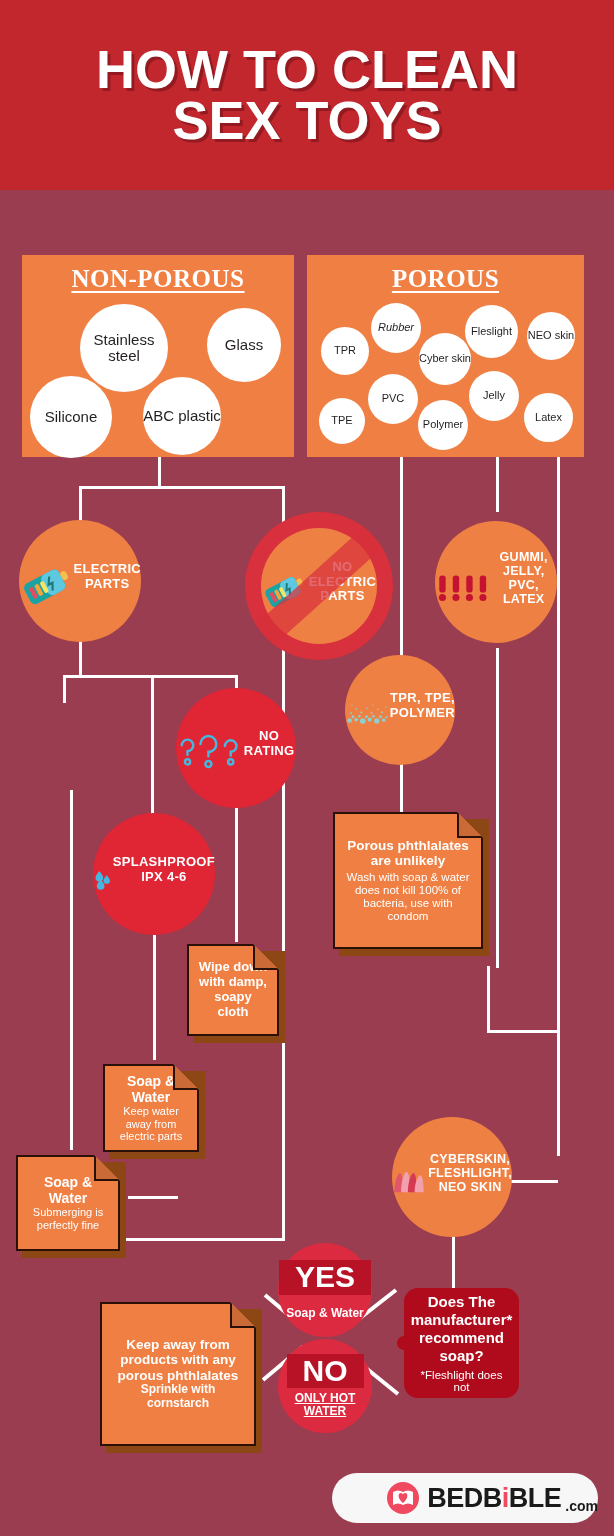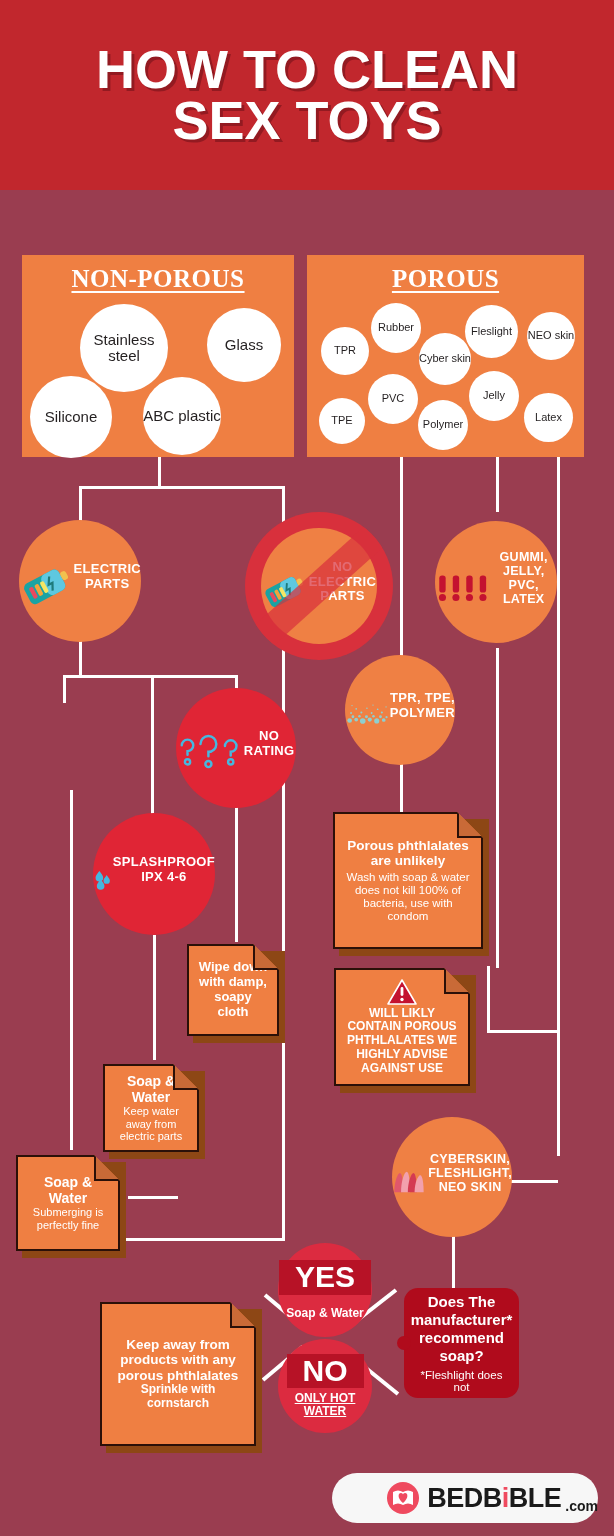--- a/index.html
+++ b/index.html
@@ -183,21 +183,21 @@
     <div class="bubble" style="left:8px; top:121px; width:82px; height:82px; font-size:15px;">
       <span>Silicone</span>
     </div>
     <div class="bubble" style="left:121px; top:122px; width:78px; height:78px; font-size:15px;">
       <span>ABC plastic</span>
     </div>
   </div>
 
   <div class="matbox" style="left:307px; top:255px; width:277px; height:202px;">
     <div class="mtitle">POROUS</div>
-    <div class="bubble" style="left:64px; top:48px; width:50px; height:50px; font-size:11px;">
+    <div class="bubble" style="left:64px; top:48px; width:50px; height:50px; font-size:11px;font-style:italic;">
       <span>Rubber</span>
       </div>
     <div class="bubble" style="left:158px; top:50px; width:53px; height:53px; font-size:11px;">
       <span>Fleslight</span>
       </div>
     <div class="bubble" style="left:220px; top:57px; width:48px; height:48px; font-size:11px;">
       <span>NEO skin</span>
       </div>
     <div class="bubble" style="left:14px; top:72px; width:48px; height:48px; font-size:11px;">
       <span>TPR</span>
@@ -396,32 +396,20 @@
 
   <div class="note" style="left:333px; top:812px; width:150px; height:137px;">
     <div class="shadow"></div>
     <div class="body">
       <div class="t-big" style="font-size:13.5px;text-align:center;">Porous phthlalates are unlikely</div>
       <div class="t-sm" style="font-size:11.5px; margin-top:2px;">Wash with soap &amp; water does not kill 100% of bacteria, use with condom</div>
     </div>
     <div class="fold"></div>
   </div>
 
-  <div class="note" style="left:334px; top:968px; width:136px; height:118px;">
-    <div class="shadow"></div>
-    <div class="body">
-      <svg class="icon" width="30" height="26" viewBox="0 0 30 26" style="margin-bottom:2px;">
-        <path d="M15 1 L29 25 H1 Z" fill="#c41230" stroke="#fff" stroke-width="1.6" stroke-linejoin="round"></path>
-        <rect x="13.6" y="8" width="2.8" height="9" rx="1.4" fill="#fff"></rect>
-        <circle cx="15" cy="20.5" r="1.7" fill="#fff"></circle>
-      </svg>
-      <div class="t-big" style="font-size:12px;">WILL LIKLY CONTAIN POROUS PHTHLALATES WE HIGHLY ADVISE AGAINST USE</div>
-    </div>
-    <div class="fold"></div>
-  </div>
 
   <div class="note" style="left:100px; top:1302px; width:156px; height:144px;">
     <div class="shadow"></div>
     <div class="body">
       <div class="t-big" style="font-size:13.5px;">Keep away from products with any porous phthlalates</div>
       <div class="t-sm" style="font-size:12px; font-weight:bold;">Sprinkle with cornstarch</div>
     </div>
     <div class="fold"></div>
   </div>
 

